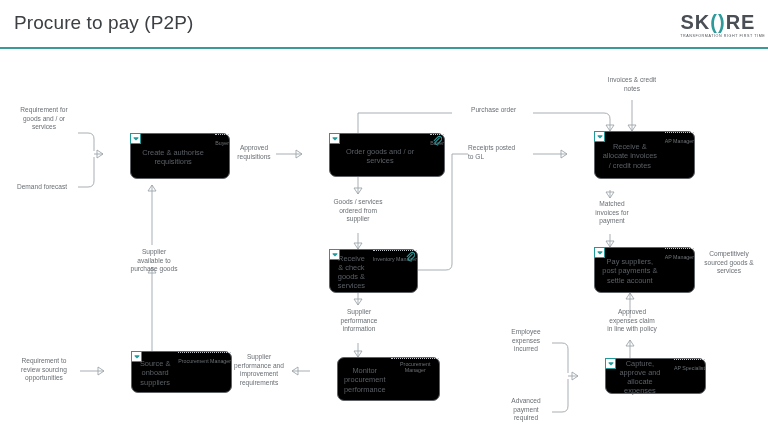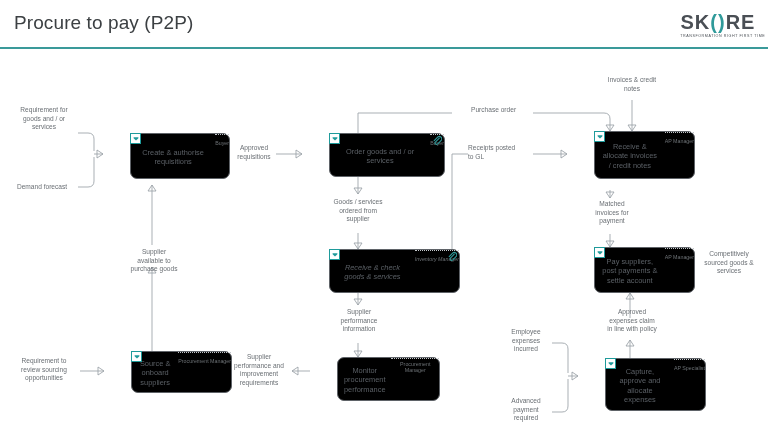--- a/index.html
+++ b/index.html
@@ -146,21 +146,21 @@
     </span>
     <span class="clip">
       <svg width="10" height="11" viewBox="0 0 10 11">
         <path d="M7.3 3.1 L3.4 7.0 a1.5 1.5 0 0 0 2.1 2.1 L9.0 5.6 a2.4 2.4 0 0 0 -3.4 -3.4 L2.2 5.6" fill="none" stroke="#2f9a9a" stroke-width="1.1" stroke-linecap="round"></path>
       </svg>
     </span>
     <div class="box-title">Order goods and / or services</div>
     <div class="box-role">Buyer</div>
   </div>
 
-  <div class="box" style="left:302px;top:249px;width:131px;height:44px;font-style:italic;">
+  <div class="box" style="left:302px;top:249px;width:89px;height:44px;">
     <span class="badge">
       <svg width="6" height="6" viewBox="0 0 6 6">
           <path d="M0.6 1.3 H5.4 V2.2 L3 4.6 L0.6 2.2 Z" fill="#1f9b9b"></path>
         </svg>
     </span>
     <span class="clip">
       <svg width="10" height="11" viewBox="0 0 10 11">
         <path d="M7.3 3.1 L3.4 7.0 a1.5 1.5 0 0 0 2.1 2.1 L9.0 5.6 a2.4 2.4 0 0 0 -3.4 -3.4 L2.2 5.6" fill="none" stroke="#2f9a9a" stroke-width="1.1" stroke-linecap="round"></path>
       </svg>
     </span>
@@ -181,21 +181,21 @@
   <div class="box" style="left:567px;top:247px;width:101px;height:46px;">
     <span class="badge">
       <svg width="6" height="6" viewBox="0 0 6 6">
           <path d="M0.6 1.3 H5.4 V2.2 L3 4.6 L0.6 2.2 Z" fill="#1f9b9b"></path>
         </svg>
     </span>
     <div class="box-title">Pay suppliers, post payments &amp; settle account</div>
     <div class="box-role">AP Manager</div>
   </div>
 
-  <div class="box" style="left:578px;top:358px;width:101px;height:53px;">
+  <div class="box" style="left:578px;top:358px;width:101px;height:36px;">
     <span class="badge">
       <svg width="6" height="6" viewBox="0 0 6 6">
           <path d="M0.6 1.3 H5.4 V2.2 L3 4.6 L0.6 2.2 Z" fill="#1f9b9b"></path>
         </svg>
     </span>
     <div class="box-title">Capture, approve and allocate expenses</div>
     <div class="box-role">AP Specialist</div>
   </div>
 
   <div class="box" style="left:310px;top:357px;width:103px;height:44px;">

